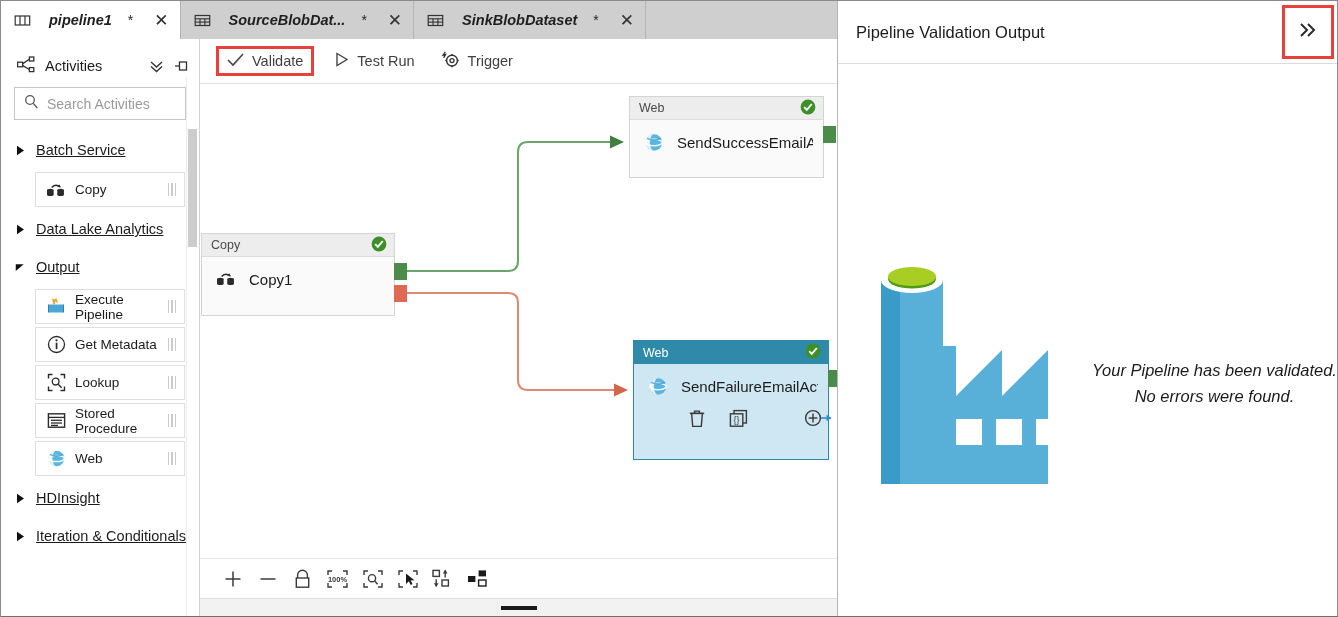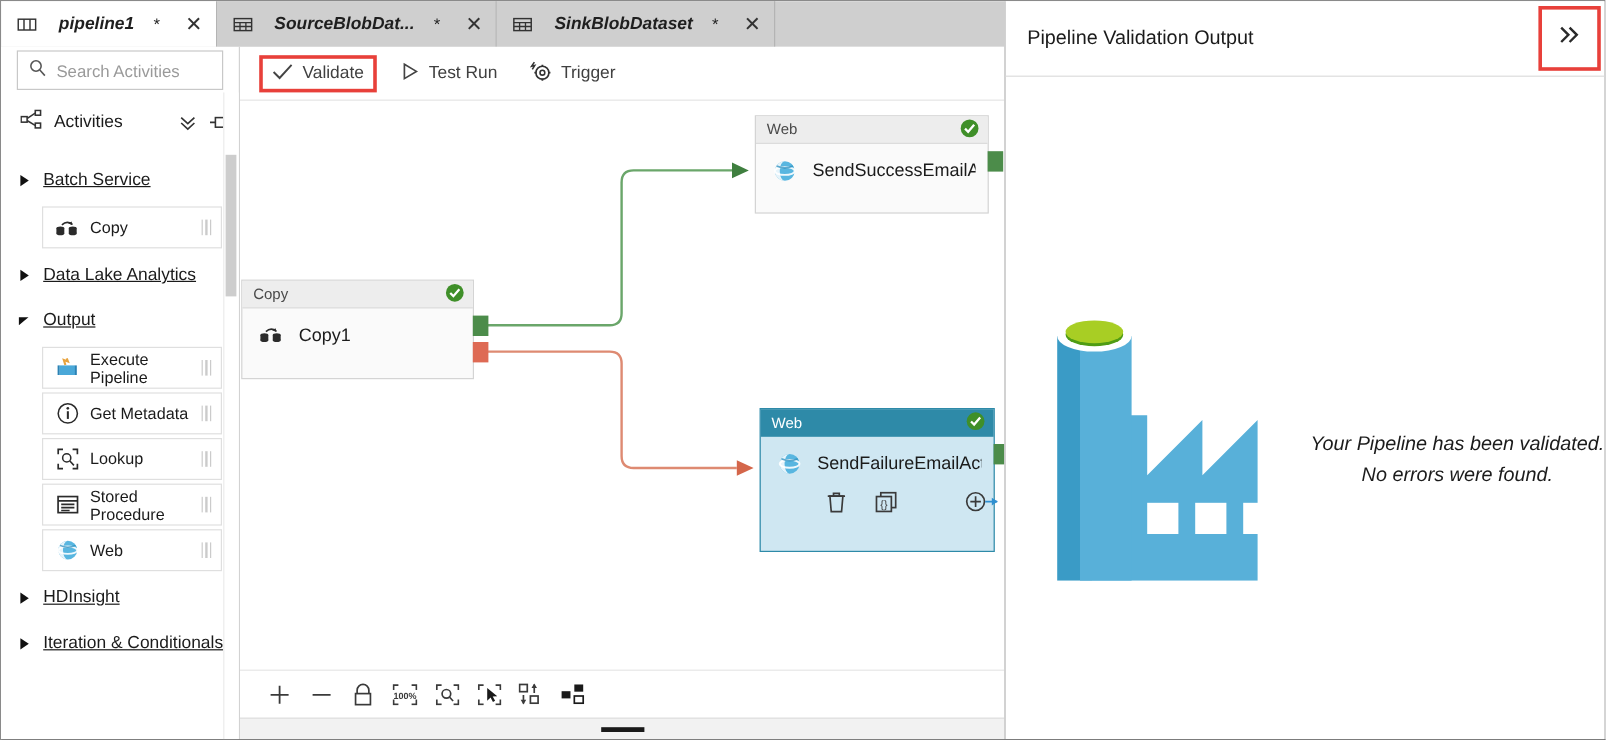--- a/index.html
+++ b/index.html
@@ -228,30 +228,20 @@
           </svg>
         </span>
         <span class="tab-label">SinkBlobDataset</span>
         <span class="tab-star">*</span>
         <span class="tab-close">✕</span>
       </div>
     </div>
 
     <div id="sidebar">
 
-      <div id="search-box">
-        <span>
-          <svg width="15" height="15" viewBox="0 0 15 15">
-            <circle cx="6" cy="6" r="4.3" fill="none" stroke="#555" stroke-width="1.3"></circle>
-            <line x1="9.2" y1="9.4" x2="13.4" y2="14" stroke="#555" stroke-width="1.3"></line>
-          </svg>
-        </span>
-        <input id="search-input" type="text" placeholder="Search Activities" style="">
-      </div>
-
       <div id="activities-header">
         <span>
           <svg width="19" height="17" viewBox="0 0 19 17">
             <rect x="0.6" y="6.2" width="5" height="4.6" fill="none" stroke="#333" stroke-width="1.3"></rect>
             <rect x="12.4" y="1" width="4.4" height="4" fill="none" stroke="#333" stroke-width="1.3"></rect>
             <rect x="12.4" y="11.6" width="4.4" height="4" fill="none" stroke="#333" stroke-width="1.3"></rect>
             <path d="M5.8 7.6 L12.3 3.3" stroke="#333" stroke-width="1.3" fill="none"></path>
             <path d="M5.8 9.6 L12.3 13.5" stroke="#333" stroke-width="1.3" fill="none"></path>
           </svg>
         </span>
@@ -261,20 +251,30 @@
             <polyline points="3,3 8.5,8 14,3" fill="none" stroke="#333" stroke-width="1.4"></polyline>
             <polyline points="3,7.5 8.5,12.5 14,7.5" fill="none" stroke="#333" stroke-width="1.4"></polyline>
           </svg>
         </span>
         <span class="ah-btn">
           <svg width="15" height="15" viewBox="0 0 15 15">
             <rect x="5.5" y="3" width="7" height="8" fill="none" stroke="#333" stroke-width="1.3"></rect>
             <line x1="1" y1="7" x2="5.5" y2="7" stroke="#333" stroke-width="1.3"></line>
           </svg>
         </span>
+      </div>
+
+      <div id="search-box">
+        <span>
+          <svg width="15" height="15" viewBox="0 0 15 15">
+            <circle cx="6" cy="6" r="4.3" fill="none" stroke="#555" stroke-width="1.3"></circle>
+            <line x1="9.2" y1="9.4" x2="13.4" y2="14" stroke="#555" stroke-width="1.3"></line>
+          </svg>
+        </span>
+        <input id="search-input" type="text" placeholder="Search Activities" style="">
       </div>
 
       <div id="activity-list">
 
         <div class="cat-row">
           <span class="caret">
             <svg width="9" height="11" viewBox="0 0 9 11">
                 <polygon points="1,0.8 8,5.5 1,10.2" fill="#111"></polygon>
               </svg>
           </span>

